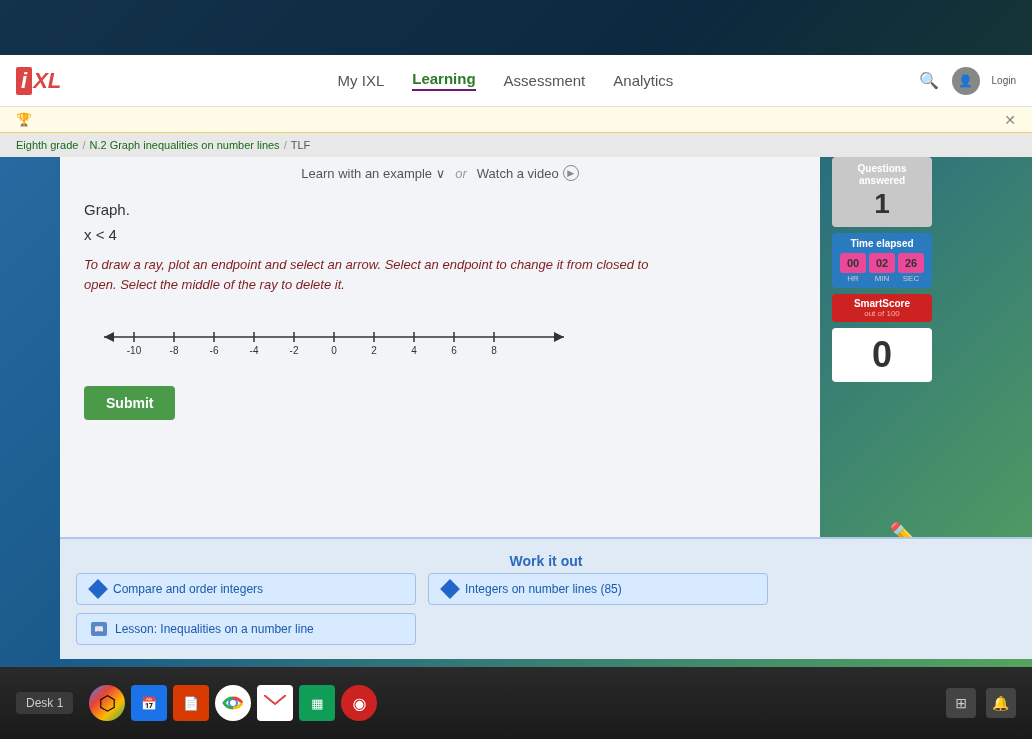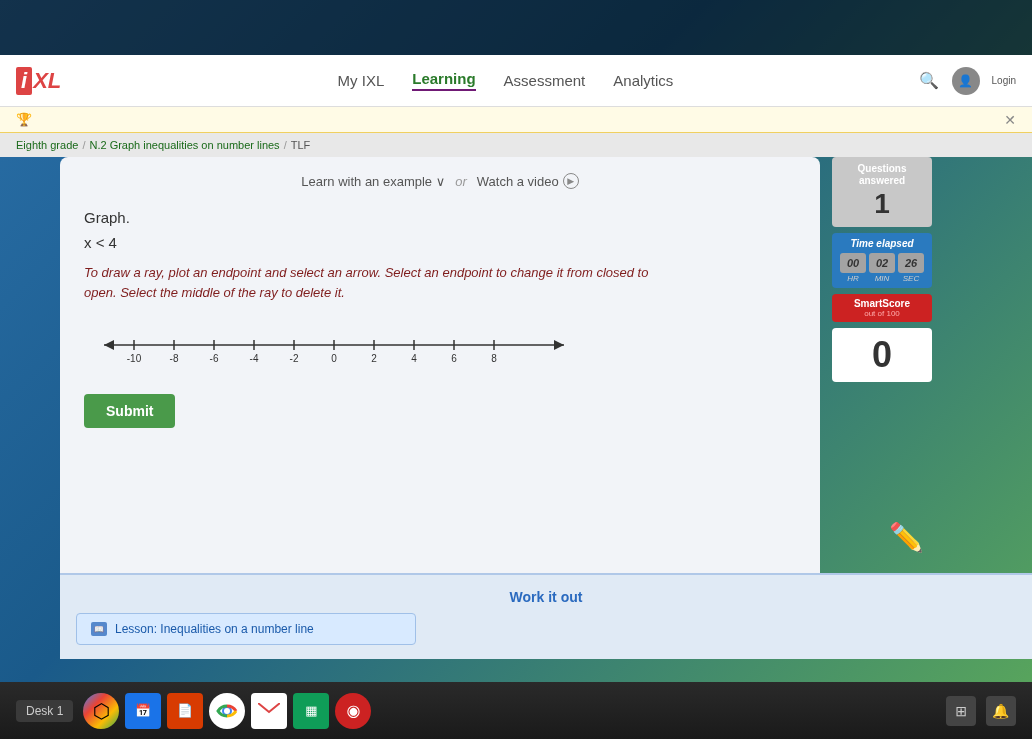--- a/index.html
+++ b/index.html
@@ -141,22 +141,22 @@
       top: 157px; left: 60px; right: 0;
       bottom: 80px;
       display: flex;
       gap: 12px;
     }
 
     
     .problem-panel {
       flex: 1;
       background: #f2f4f8;
-      border-radius: 8px;
-      padding: 16px 24px;
+      border-radius: 0;
+      padding: 8px 24px;
       position: relative;
       max-width: 760px;
     }
 
     .learn-bar {
       display: flex;
       align-items: center;
       justify-content: center;
       gap: 10px;
       margin-bottom: 20px;
@@ -262,35 +262,34 @@
       font-weight: bold;
       color: #333;
       line-height: 1.2;
     }
 
     .time-box {
       background: #2a7abf;
       border-radius: 4px;
       text-align: center;
       padding: 5px 8px;
-      font-style: italic;
     }
     .time-box .time-label {
       font-size: 10px;
       color: #fff;
       font-weight: bold;
     }
     .time-counters {
       display: flex;
       justify-content: center;
       gap: 3px;
       margin-top: 4px;
     }
     .time-counter {
-      background: #a3a3a3;
+      background: #ec4899;
       border-radius: 3px;
       width: 26px;
       height: 20px;
       display: flex;
       align-items: center;
       justify-content: center;
       font-size: 11px;
       font-weight: bold;
       color: #333;
     }
@@ -395,26 +394,26 @@
     .work-link-row2 {
       display: flex;
       gap: 12px;
       margin-top: 8px;
     }
 
     
     .taskbar {
       position: absolute;
       bottom: 0; left: 0; right: 0;
-      height: 57px;
+      height: 72px;
       background: linear-gradient(180deg, #2a2a2a 0%, #1a1a1a 100%);
       display: flex;
       align-items: center;
       padding: 0 16px;
-      gap: 2px;
+      gap: 8px;
       z-index: 20;
     }
     .taskbar-desk {
       background: #3a3a3a;
       color: #ccc;
       font-size: 12px;
       padding: 4px 10px;
       border-radius: 4px;
       cursor: pointer;
     }
@@ -593,20 +592,30 @@
     <div class="smart-score-value-box">
       <div class="ssv">0</div>
     </div>
   </div>
 </div>
 
 <div class="pencil-icon">✏️</div>
 
 <div class="work-it-out">
   <div class="work-it-out-title">Work it out</div>
+  <div class="work-links">
+    <div class="work-link-item">
+      <div class="diamond-icon"></div>
+      <span>Compare and order integers</span>
+    </div>
+    <div class="work-link-item">
+      <div class="diamond-icon"></div>
+      <span>Integers on number lines (85)</span>
+    </div>
+  </div>
   <div class="work-link-row2">
     <div class="work-link-item">
       <div class="lesson-icon">📖</div>
       <span>Lesson: Inequalities on a number line</span>
     </div>
   </div>
 </div>
 
 <div class="taskbar">
   <div class="taskbar-desk">Desk 1</div>

